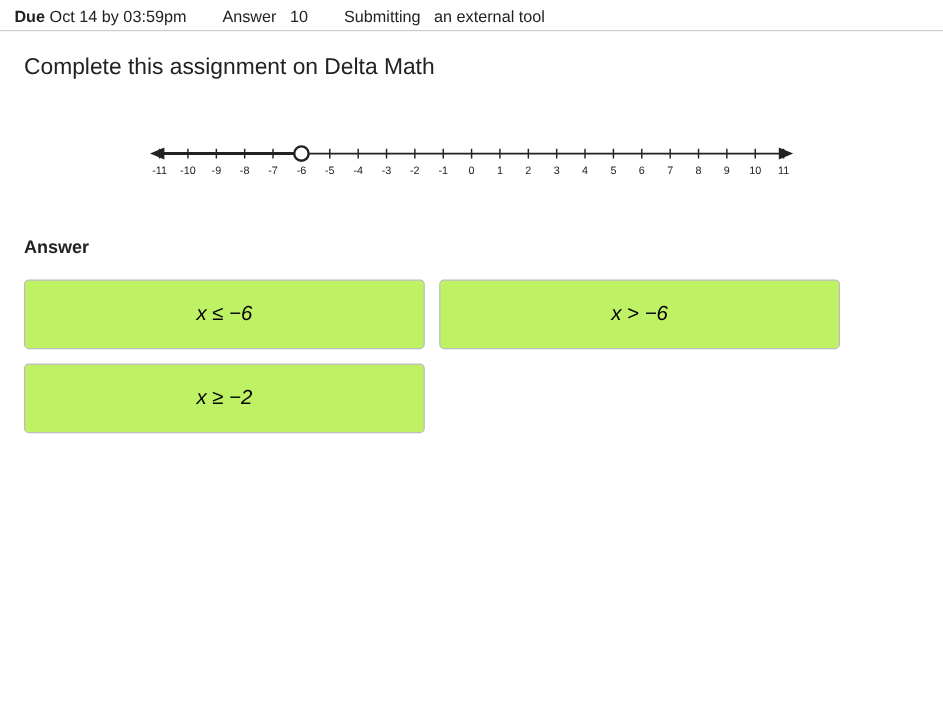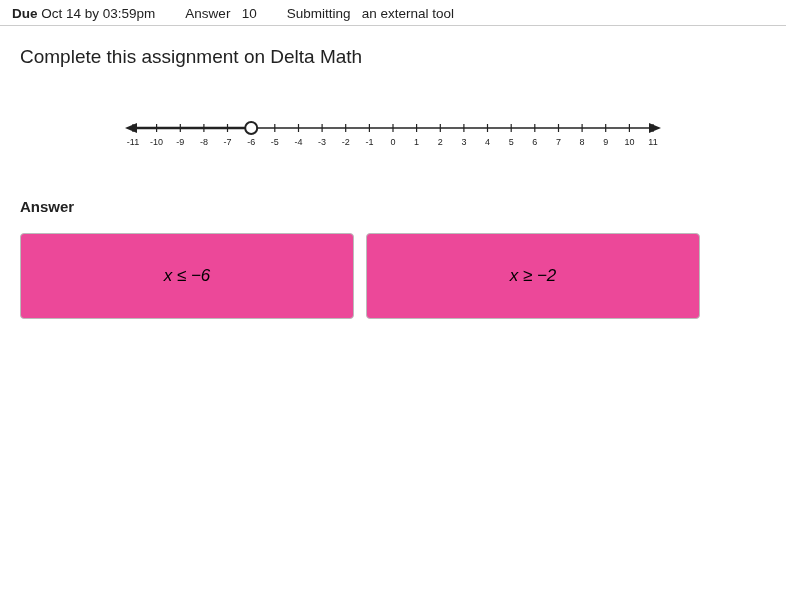--- a/index.html
+++ b/index.html
@@ -52,22 +52,22 @@
     }
     .answer-grid {
       display: grid;
       grid-template-columns: 1fr 1fr;
       gap: 12px;
       max-width: 680px;
     }
     .answer-btn {
       border: 1.5px solid #bbb;
       border-radius: 4px;
-      background: #ec4899;
-      padding: 32px 10px;
+      background: #bef264;
+      padding: 18px 10px;
       font-size: 16px;
       text-align: center;
       cursor: pointer;
       display: flex;
       align-items: center;
       justify-content: center;
     }
     .math {
       font-style: italic;
       font-size: 17px;
@@ -181,16 +181,19 @@
       <circle cx="148.2" cy="30" r="6" fill="white" stroke="#222" stroke-width="2"></circle>
     </svg>
   </div>
 
   <div class="answer-label">Answer</div>
   <div class="answer-grid">
     <button class="answer-btn">
       <span class="math">x ≤ −6</span>
     </button>
     <button class="answer-btn">
+      <span class="math">x &gt; −6</span>
+    </button>
+    <button class="answer-btn">
       <span class="math">x ≥ −2</span>
     </button>
   </div>
 </div>
 
 </body></html>

